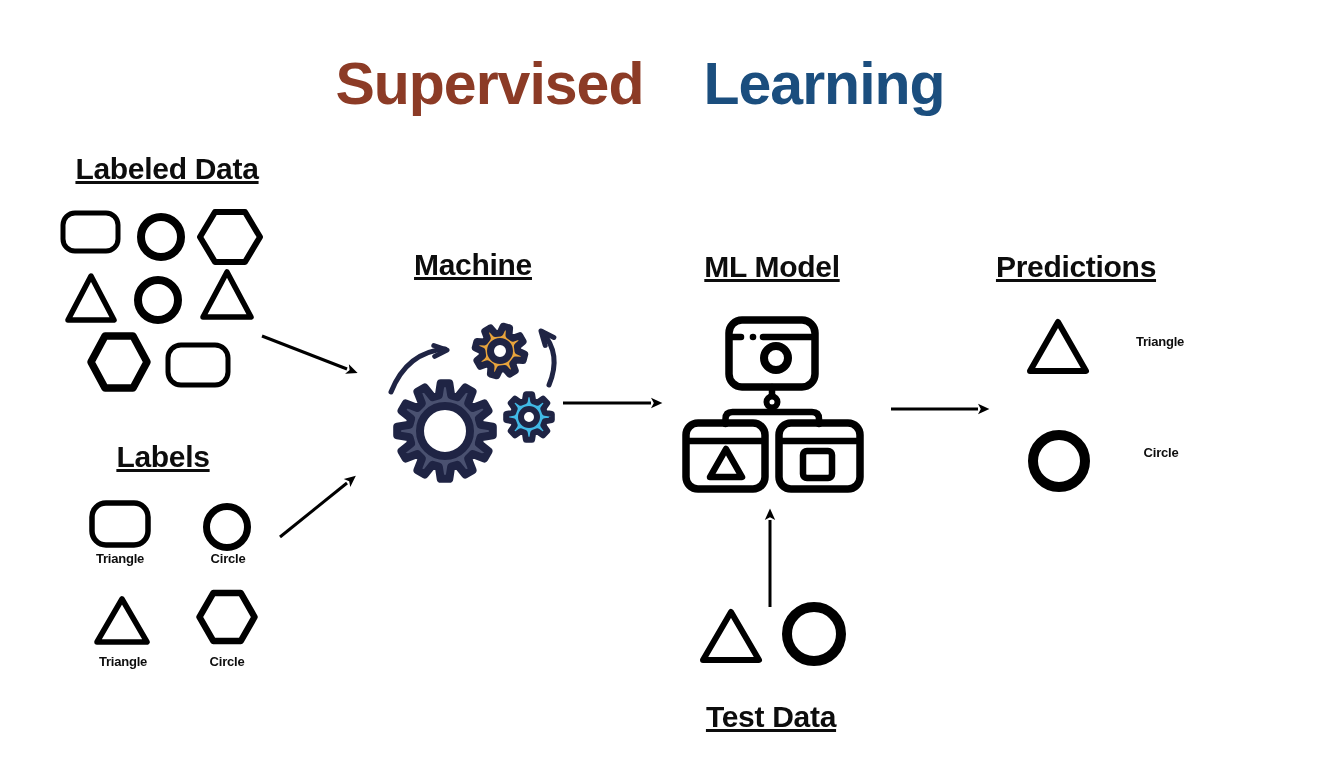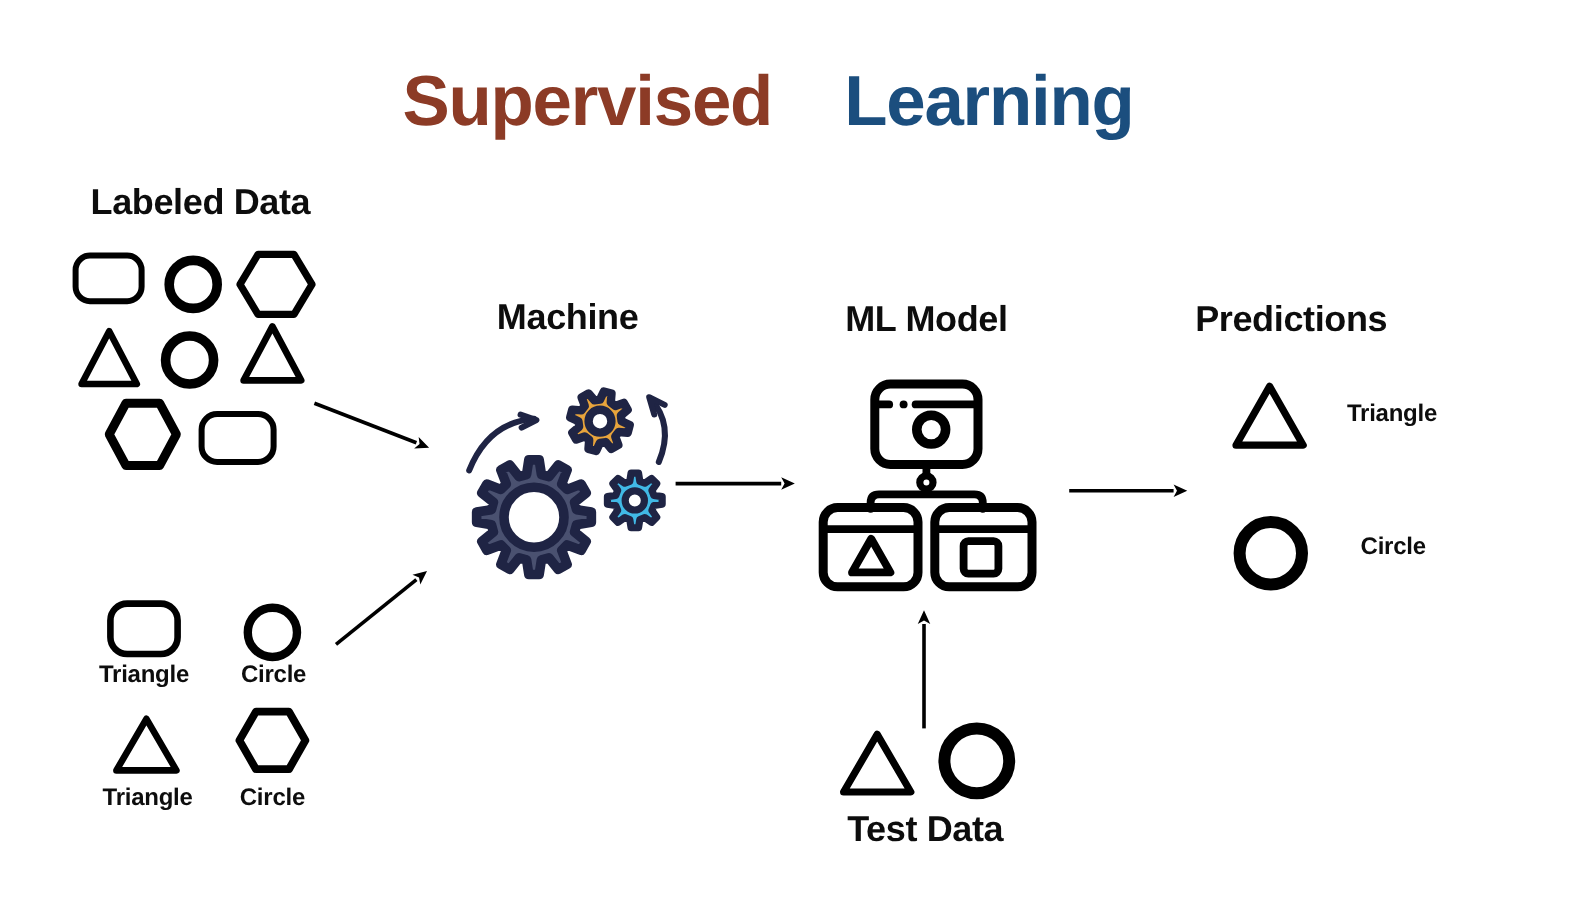--- a/index.html
+++ b/index.html
@@ -13,24 +13,25 @@
   .diagram-svg{position:absolute;left:0;top:0;}
   .title{
     position:absolute;left:-19px;top:55px;width:1318px;
     display:flex;justify-content:center;gap:16px;
     font-size:59px;font-weight:700;letter-spacing:-1px;line-height:1;
   }
   .heading{
     position:absolute;
     font-size:30px;font-weight:700;letter-spacing:-0.3px;line-height:1;
     text-align:center;
+    text-decoration:underline;
   }
   .shape-label{
     position:absolute;
-    font-size:20px;font-weight:700;letter-spacing:-0.2px;line-height:1;
+    font-size:13px;font-weight:700;letter-spacing:-0.2px;line-height:1;
     text-align:center;
   }
 </style>
 </head>
 <body>
 
 <div class="canvas" style="color: rgb(13, 13, 13);">
 
   <svg class="diagram-svg" width="1318" height="758" viewBox="0 0 1318 758">
     <defs>
@@ -107,24 +108,25 @@
       <circle cx="814" cy="634" r="27" stroke-width="10"></circle>
     </g>
   </svg>
 
   <div class="title">
     <span style="color: rgb(140, 59, 38);">Supervised</span>
     <span style="color: rgb(27, 78, 126); margin-left: 44px;">Learning</span>
   </div>
 
   <div class="heading" style="left:37px;top:154px;width:260px;">Labeled Data</div>
+  <div class="heading" style="left:33px;top:442px;width:260px;">Labels</div>
   <div class="heading" style="left:642px;top:252px;width:260px;">ML Model</div>
   <div class="heading" style="left:343px;top:250px;width:260px;">Machine</div>
   <div class="heading" style="left:946px;top:252px;width:260px;">Predictions</div>
-  <div class="heading" style="left:641px;top:677px;width:260px;">Test Data</div>
+  <div class="heading" style="left:641px;top:702px;width:260px;">Test Data</div>
 
   <div class="shape-label" style="left:50px;top:552px;width:140px;">Triangle</div>
   <div class="shape-label" style="left:158px;top:552px;width:140px;">Circle</div>
   <div class="shape-label" style="left:53px;top:655px;width:140px;">Triangle</div>
   <div class="shape-label" style="left:157px;top:655px;width:140px;">Circle</div>
 
   <div class="shape-label" style="left:1090px;top:335px;width:140px;">Triangle</div>
   <div class="shape-label" style="left:1091px;top:446px;width:140px;">Circle</div>
 
 </div>

